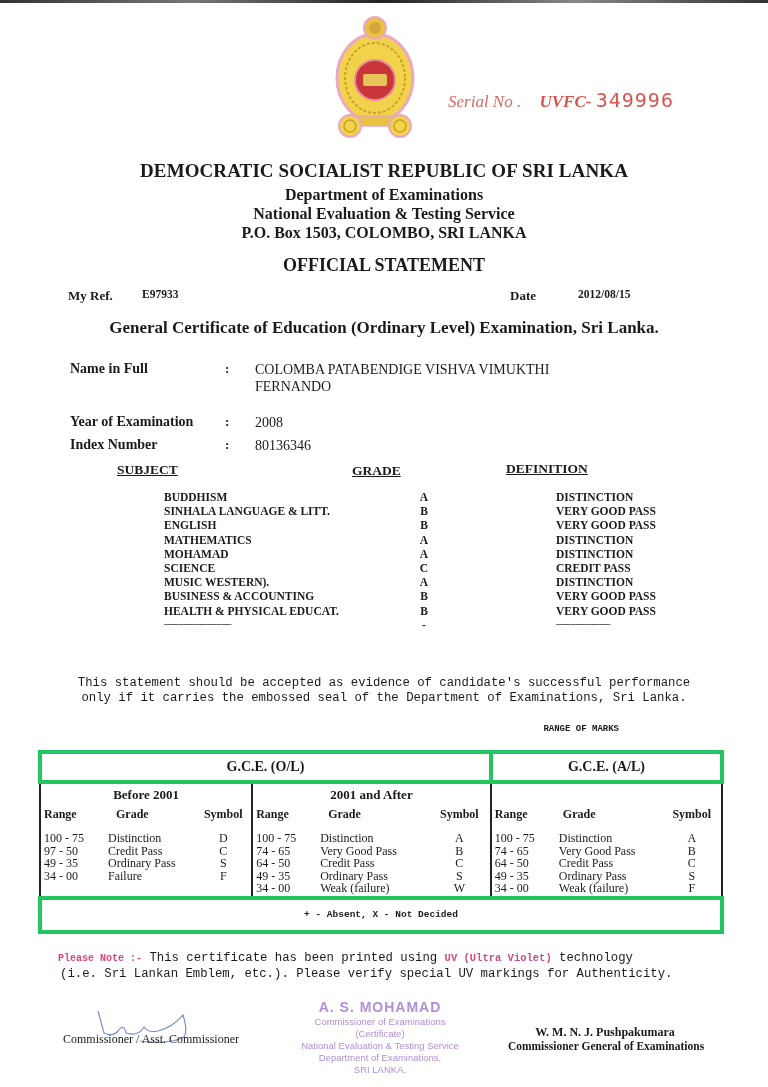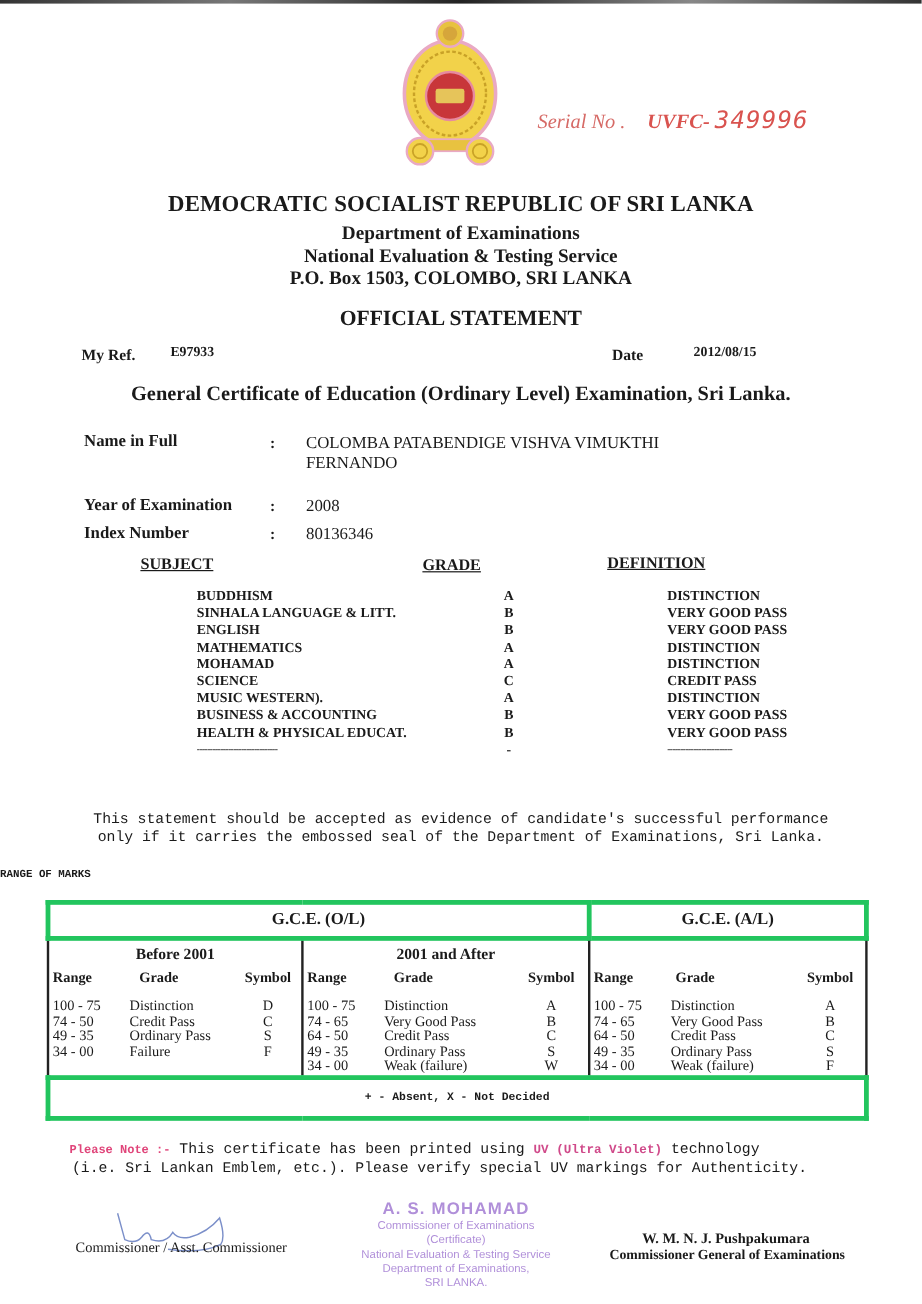--- a/index.html
+++ b/index.html
@@ -3,21 +3,21 @@
 <meta charset="utf-8">
 <style>
   html, body { margin: 0; padding: 0; background: #ffffff; }
   body { width: 768px; height: 1087px; position: relative; overflow: hidden; font-family: "Liberation Serif", serif; color: #1a1a1a; }
   .topbar { position: absolute; left: 0; top: 0; width: 768px; height: 3px; background: linear-gradient(90deg,#333,#777,#222,#888,#333); }
   .abs { position: absolute; }
   .emblem { left: 325px; top: 8px; width: 100px; height: 140px; }
   .serial { left: 448px; top: 88px; color: #d9534f; font-size: 17px; white-space: nowrap; }
   .serial .lbl { font-style: italic; color: #d66a66; }
   .serial .pre { font-style: italic; font-weight: bold; color: #d9534f; margin-left: 14px; }
-  .serial .num { font-family: "DejaVu Sans Mono", monospace; font-size: 20px; letter-spacing: 1px; color: #d9534f; font-style: italic; }
+  .serial .num { font-family: "DejaVu Sans Mono", monospace; font-size: 20px; letter-spacing: 1px; color: #d9534f; }
   .hdr { left: 0; width: 768px; text-align: center; font-weight: bold; white-space: nowrap; }
   .h1 { top: 160px; font-size: 19px; letter-spacing: 0.1px; }
   .h2 { font-size: 16px; line-height: 19px; }
   .h3 { top: 255px; font-size: 18px; }
   .lbl-b { font-weight: bold; font-size: 13px; }
   .val { font-size: 14px; }
   .gce { left: 0; width: 768px; text-align: center; top: 318px; font-size: 17px; font-weight: bold; }
   .subj-head { font-weight: bold; font-size: 13.5px; text-decoration: underline; }
   .rows { font-weight: bold; font-size: 11.5px; line-height: 14.2px; margin-left: 48px; }
   .mono { font-family: "Liberation Mono", monospace; font-size: 12.3px; line-height: 15px; white-space: nowrap; }
@@ -125,21 +125,21 @@
   <div>CREDIT PASS</div>
   <div>DISTINCTION</div>
   <div>VERY GOOD PASS</div>
   <div>VERY GOOD PASS</div>
   <div style="font-size:8px; letter-spacing:-0.5px;">-------------------------</div>
 </div>
 
 <div class="abs mono" style="left:0; width:768px; text-align:center; top:676px;">This statement should be accepted as evidence of candidate's successful performance</div>
 <div class="abs mono" style="left:0; width:768px; text-align:center; top:691px;">only if it carries the embossed seal of the Department of Examinations, Sri Lanka.</div>
 
-<div class="abs mono" style="left:0; width:619px; text-align:left; top:722px; font-size:9px; font-weight:bold;">RANGE OF MARKS</div>
+<div class="abs mono" style="left:0; width:619px; text-align:right; top:722px; font-size:9px; font-weight:bold;">RANGE OF MARKS</div>
 
 <table class="marks">
   <tbody>
       <tr>
     <td class="bx cap" colspan="2" style="width:452px;">G.C.E. (O/L)</td>
     <td class="bx cap" style="width:230px;">G.C.E. (A/L)</td>
   </tr>
   <tr style="height:110px;">
     <td style="width:212px; border-left:2px solid #222; border-bottom:2px solid #a16207;">
       <div class="sub-cap">Before 2001</div>
@@ -149,21 +149,21 @@
           <th style="width:60px;">Range</th>
           <th style="padding-left:10px;">Grade</th>
           <th class="c">Symbol</th>
         </tr>
         <tr>
                 <td>100 - 75</td>
                 <td>Distinction</td>
                 <td class="c">D</td>
               </tr>
         <tr>
-                <td>74 - 50</td>
+                <td>97 - 50</td>
                 <td>Credit Pass</td>
                 <td class="c">C</td>
               </tr>
         <tr>
                 <td>49 - 35</td>
                 <td>Ordinary Pass</td>
                 <td class="c">S</td>
               </tr>
         <tr>
                 <td>34 - 00</td>

